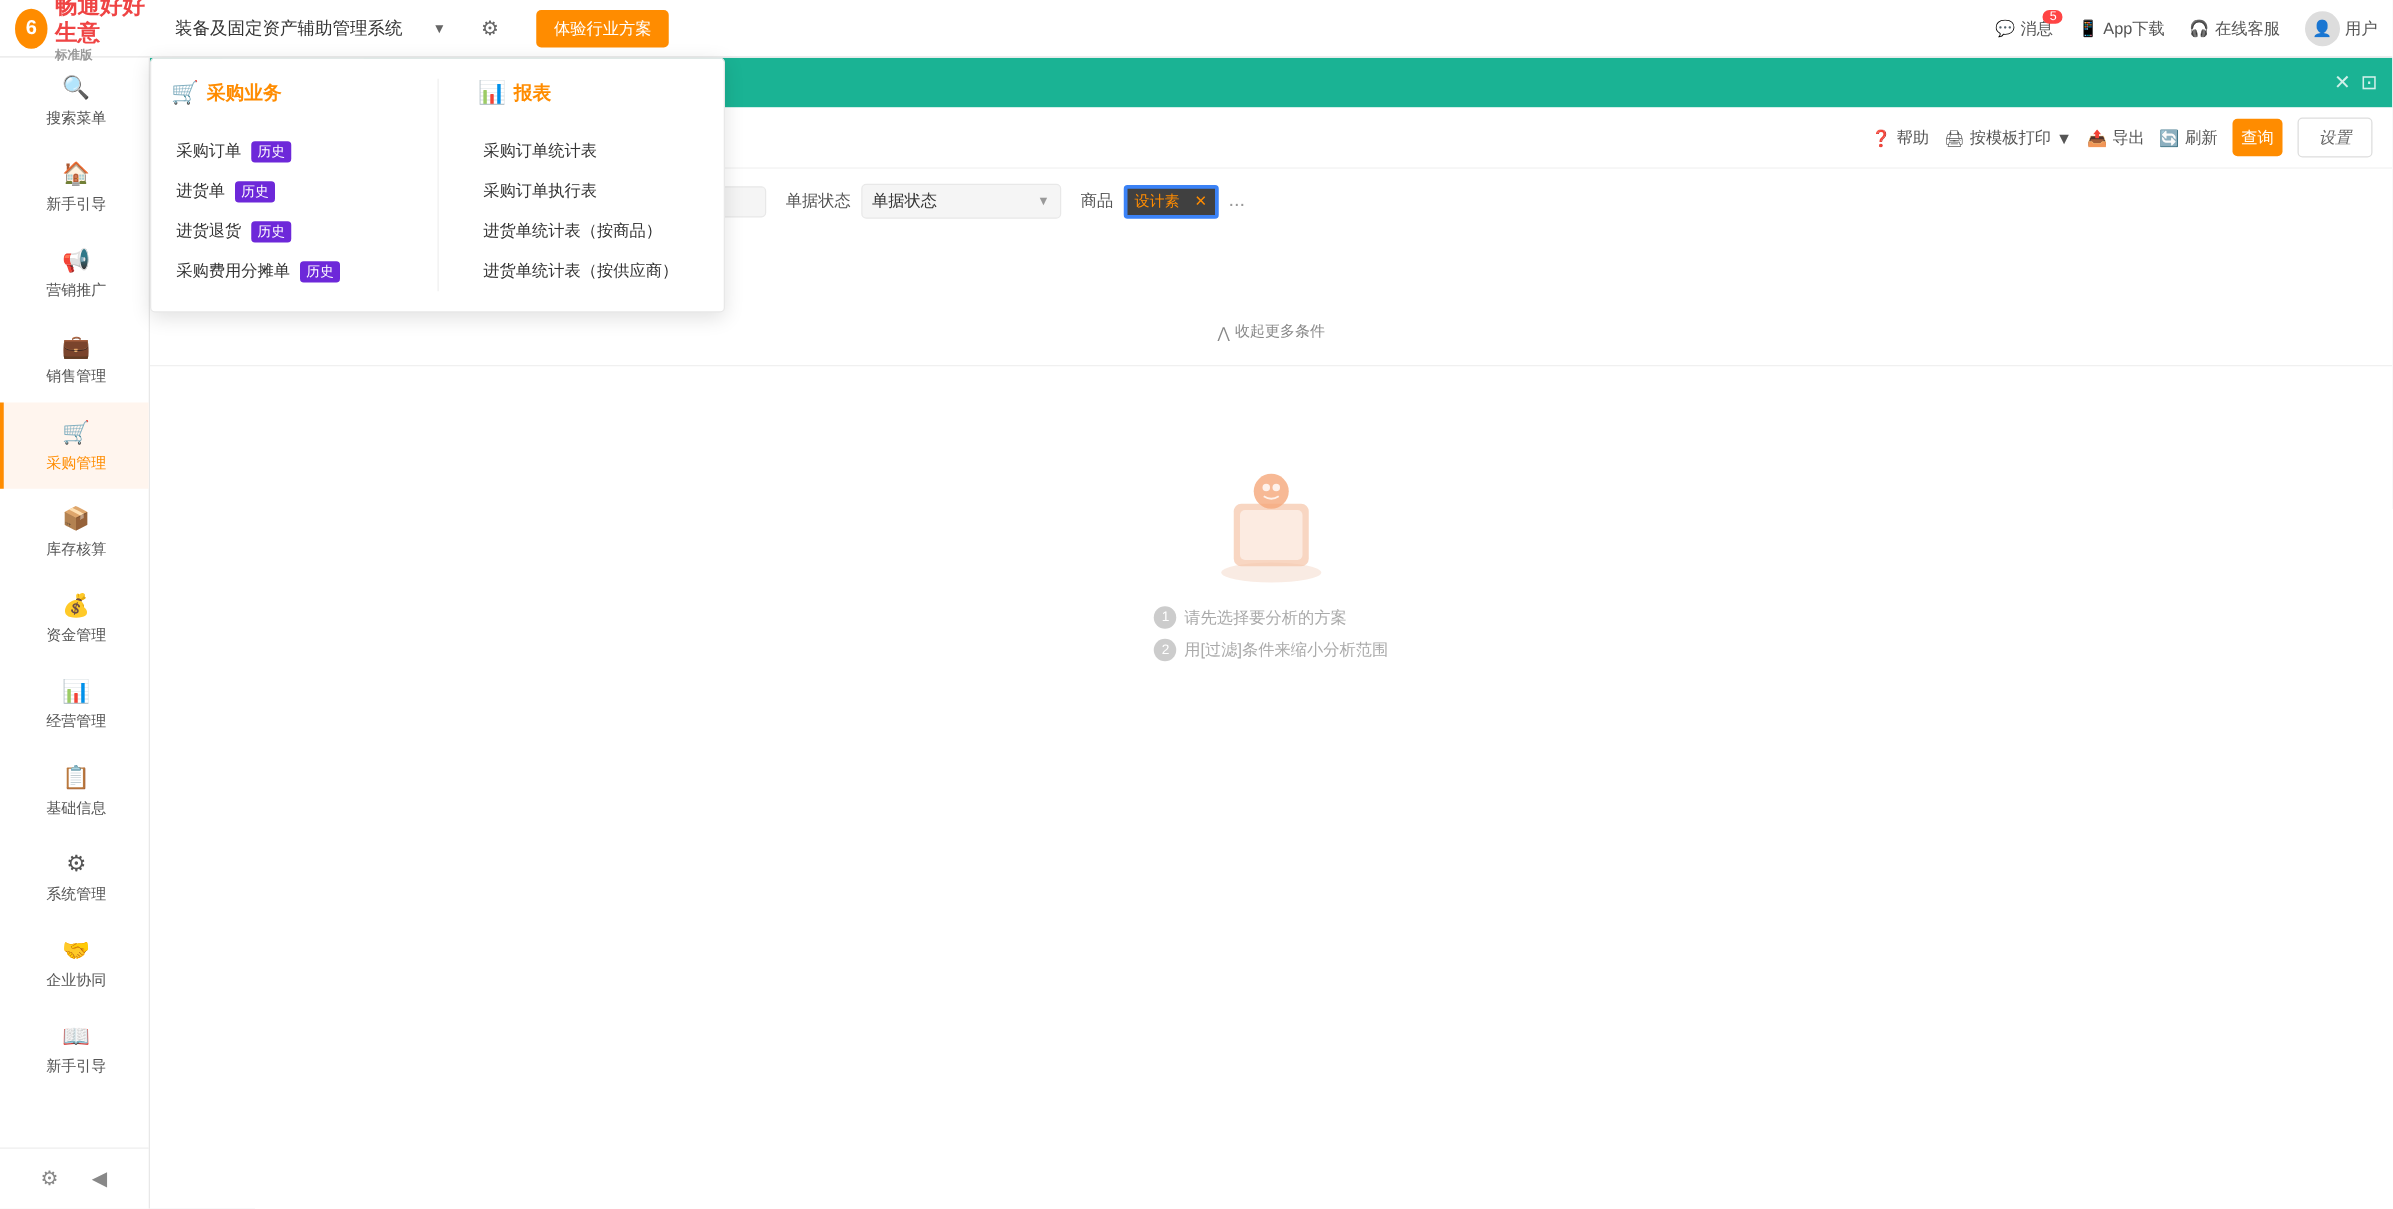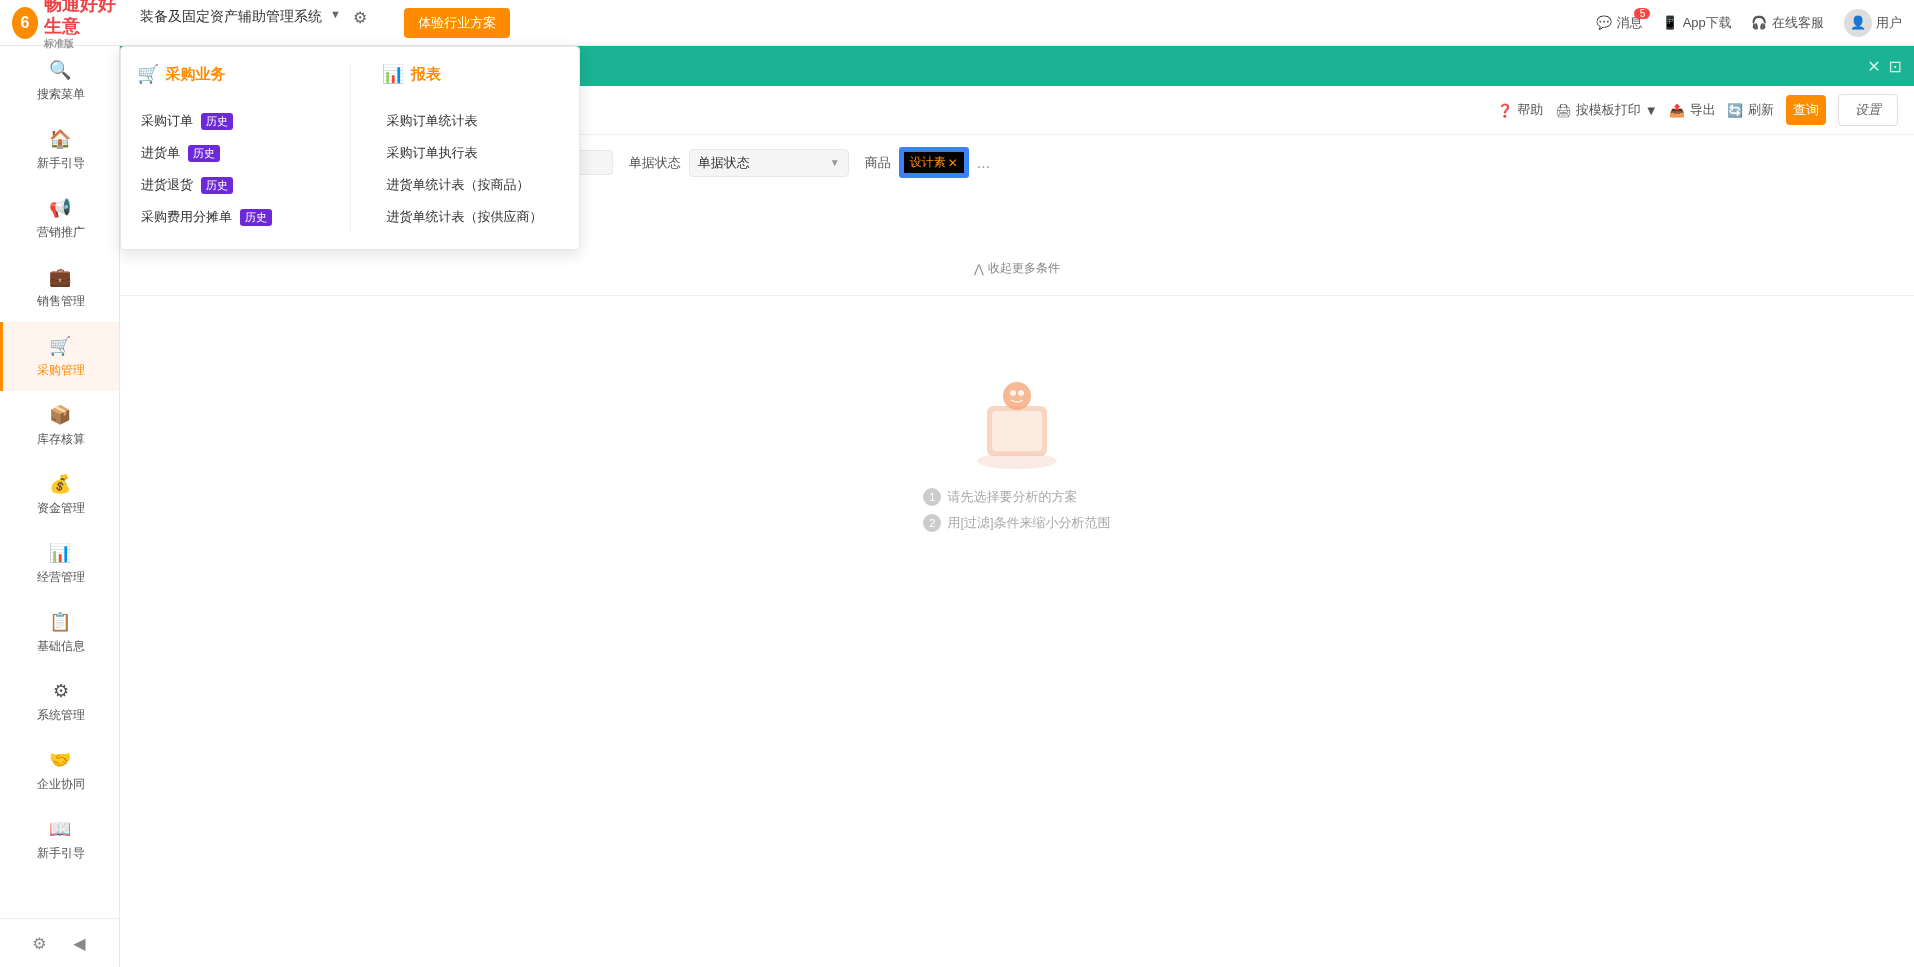--- a/index.html
+++ b/index.html
@@ -34,40 +34,41 @@
       align-items: center;
       justify-content: center;
       color: white;
       font-size: 16px;
       font-weight: bold;
     }
     .logo-text { color: #ef4444; font-size: 18px; line-height: 1.2; }
     .logo-badge { font-size: 10px; color: #999; font-family: Liberation Mono, monospace; }
     .system-title {
       display: flex;
-      gap: 8px;
+      align-items: center;
+      gap: 24px;
       color: #333;
       font-size: 14px;
       margin-left: 8px;
     }
     .system-title-dropdown {
       cursor: pointer;
       color: #666;
       font-size: 11px;
     }
     .settings-icon { color: #666; cursor: pointer; margin-left: 4px; font-size: 16px; }
     .industry-btn {
       background: #ff8c00;
       color: white;
       border: none;
       padding: 6px 14px;
       border-radius: 4px;
       cursor: pointer;
       font-size: 13px;
-      margin-left: 29px;
+      margin-left: 6px;
     }
     .header-right {
       margin-left: auto;
       display: flex;
       align-items: center;
       gap: 20px;
     }
     .header-action {
       display: flex;
       align-items: center;
@@ -285,27 +286,27 @@
       padding: 4px 8px;
       font-size: 13px;
       cursor: pointer;
       color: #333;
       min-width: 120px;
     }
     .filter-value .arrow { color: #999; font-size: 10px; margin-left: auto; }
     .filter-tag {
       display: inline-flex;
       align-items: center;
-      background: #000000;
+      background: #404040;
       color: #ff8c00;
-      border: 5px solid #3b82f6;
+      border: 3px solid #3b82f6;
       border-radius: 3px;
       padding: 2px 6px;
       font-size: 12px;
-      gap: 2px;
+      gap: 12px;
     }
     .filter-tag .remove { cursor: pointer; }
     .filter-dots { color: #999; cursor: pointer; font-size: 16px; margin-left: 4px; }
     .collapse-filters {
       display: flex;
       align-items: center;
       justify-content: center;
       padding: 6px;
       color: #888;
       font-size: 12px;

